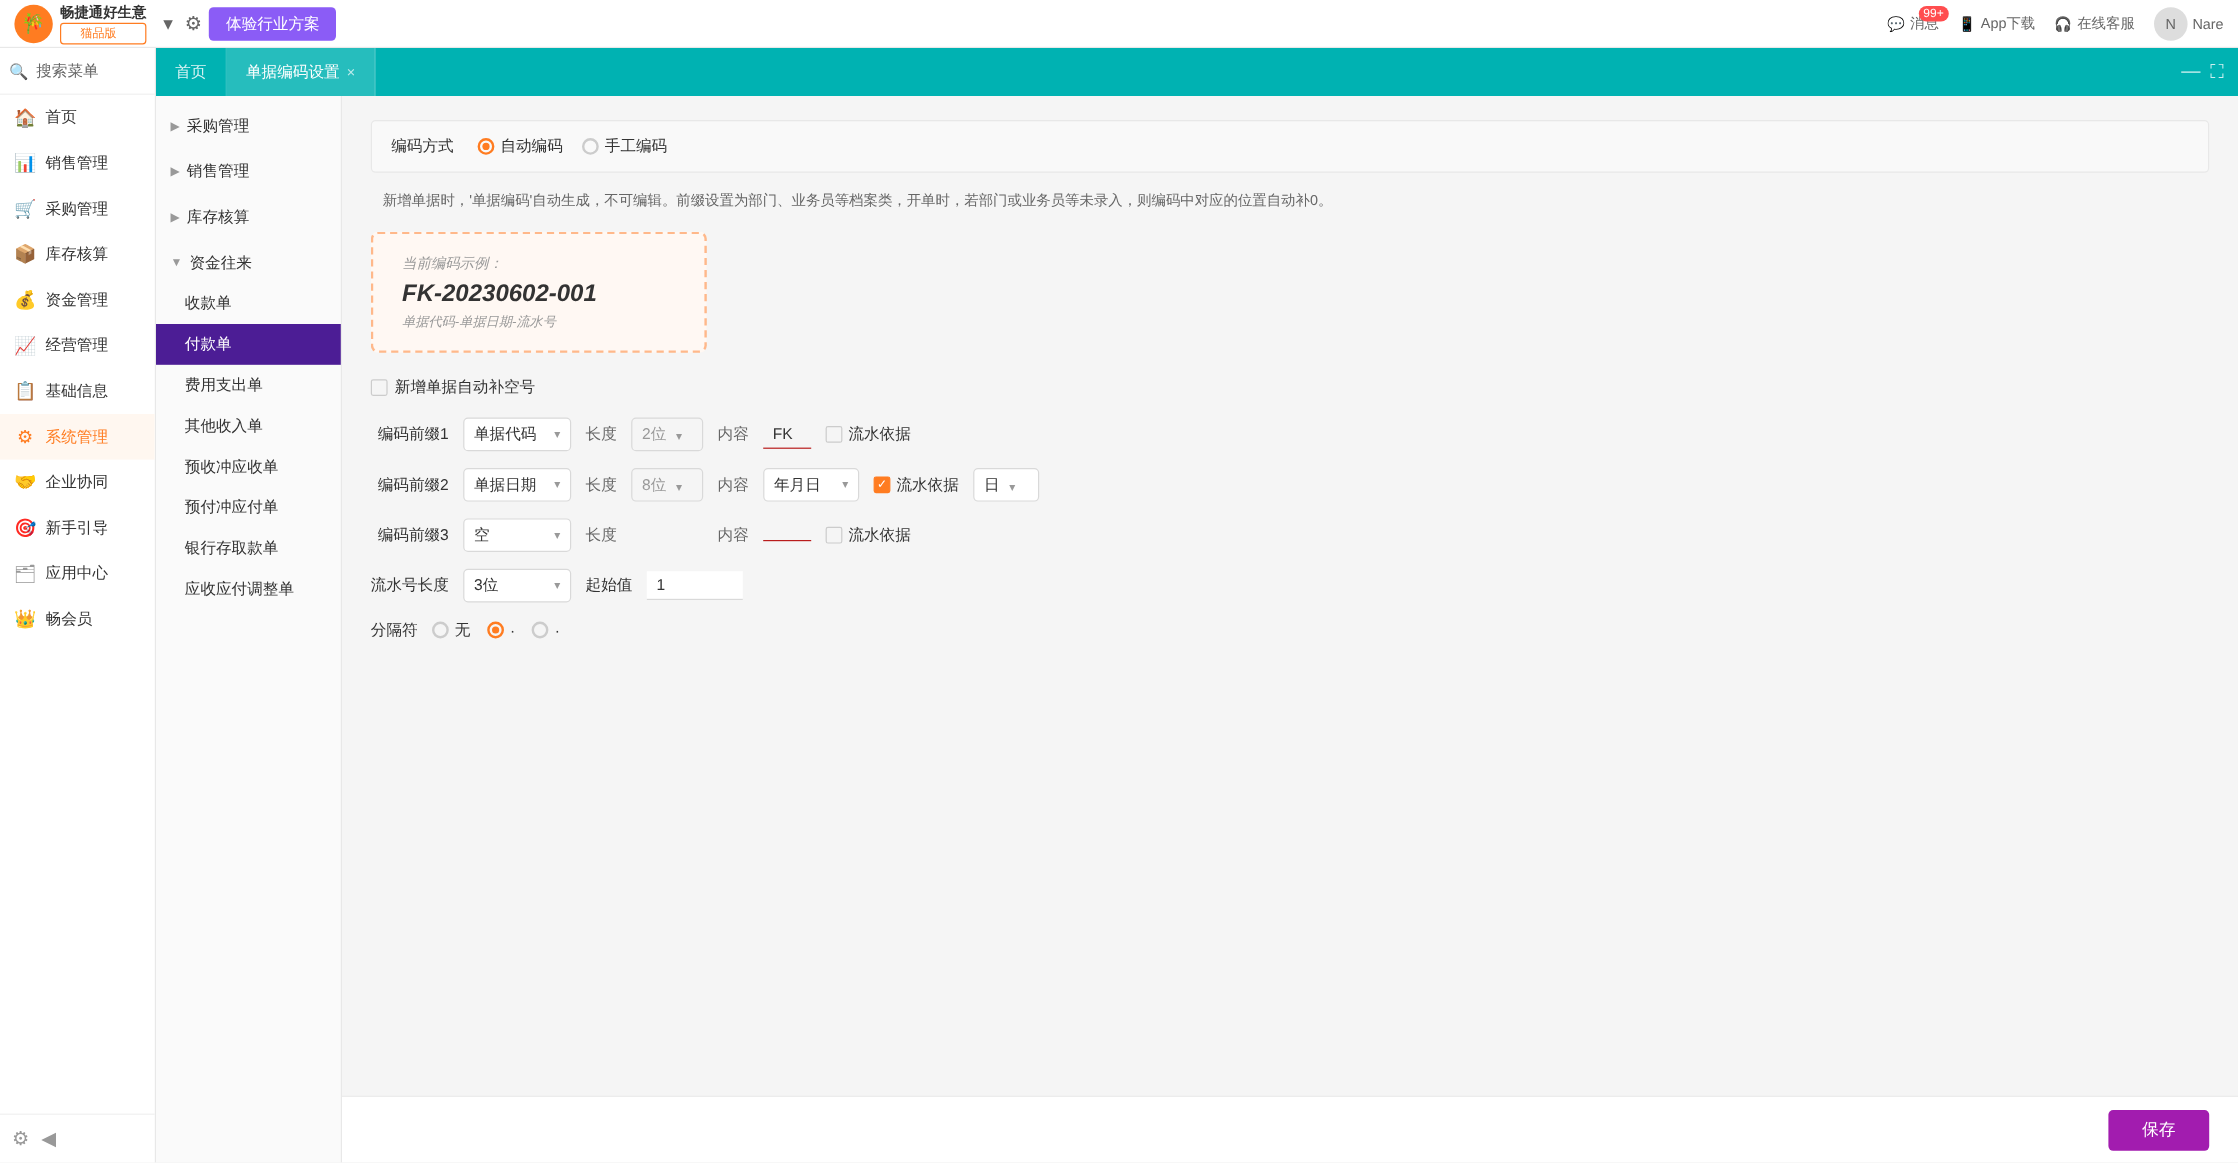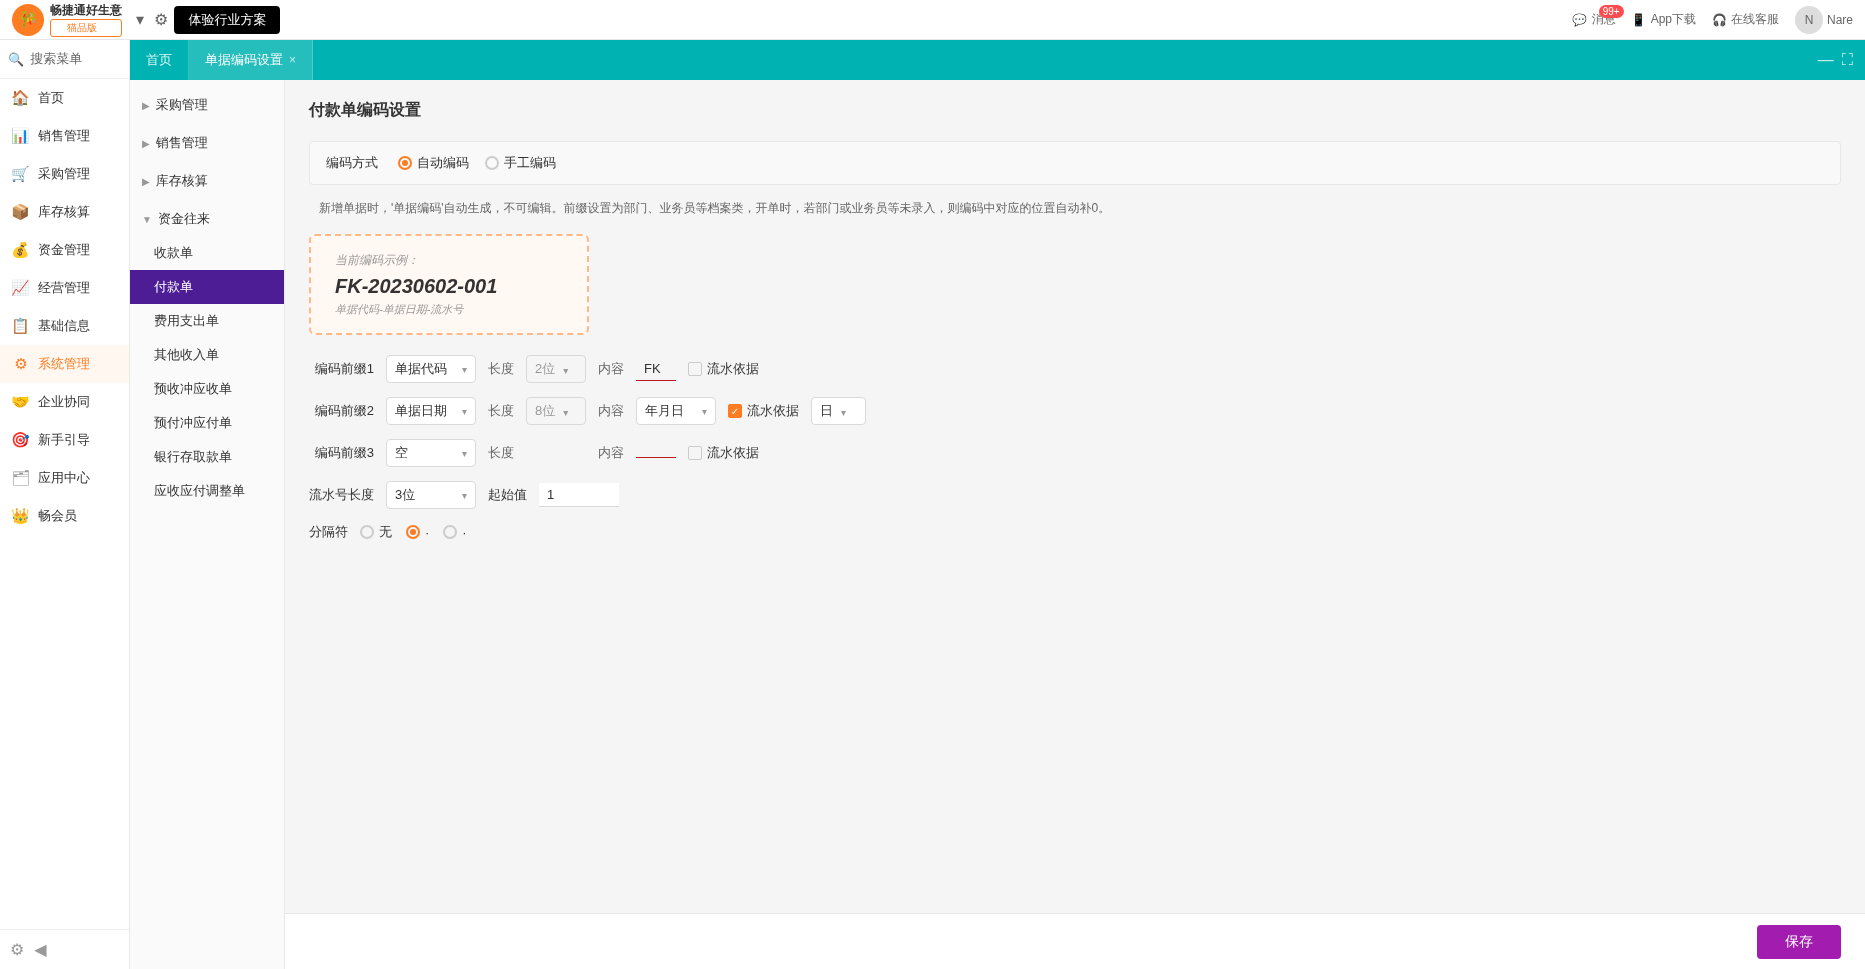--- a/index.html
+++ b/index.html
@@ -7,21 +7,21 @@
 
     
     .topbar { height: 40px; background: #fff; border-bottom: 1px solid #e8e8e8; display: flex; align-items: center; padding: 0 12px; justify-content: space-between; flex-shrink: 0; }
     .topbar-left { display: flex; align-items: center; gap: 10px; }
     .topbar-logo { display: flex; align-items: center; gap: 6px; }
     .logo-icon { width: 32px; height: 32px; background: #ff7c21; border-radius: 50%; display: flex; align-items: center; justify-content: center; color: white; font-size: 16px; }
     .logo-badge { font-size: 10px; color: #ff7c21; border: 1px solid #ff7c21; border-radius: 3px; padding: 1px 16px; }
     .topbar-controls { display: flex; align-items: center; gap: 6px; }
     .topbar-btn { border: none; background: none; cursor: pointer; color: #666; font-size: 16px; padding: 4px; }
     .topbar-settings { font-size: 16px; color: #666; cursor: pointer; }
-    .industry-btn { background: #000000; color: white; border: none; border-radius: 4px; padding: 5px 14px; font-size: 13px; cursor: pointer; }
+    .industry-btn { background: #8b5cf6; color: white; border: none; border-radius: 4px; padding: 5px 14px; font-size: 13px; cursor: pointer; }
     .topbar-right { display: flex; align-items: center; gap: 16px; }
     .topbar-right-item { display: flex; align-items: center; gap: 4px; color: #666; font-size: 12px; cursor: pointer; position: relative; }
     .badge { background: #ff4d4f; color: white; border-radius: 10px; font-size: 10px; padding: 1px 4px; position: absolute; top: -6px; right: -8px; }
     .user-avatar { width: 28px; height: 28px; border-radius: 50%; background: #ddd; display: flex; align-items: center; justify-content: center; font-size: 12px; color: #666; }
     .user-name { font-size: 12px; color: #666; }
 
     
     .main-layout { display: flex; flex: 1; overflow: hidden; }
 
     
@@ -256,21 +256,20 @@
           <div class="left-nav-item">其他收入单</div>
           <div class="left-nav-item">预收冲应收单</div>
           <div class="left-nav-item">预付冲应付单</div>
           <div class="left-nav-item">银行存取款单</div>
           <div class="left-nav-item">应收应付调整单</div>
         </div>
       </div>
 
       <div style="display:flex;flex-direction:column;flex:1;overflow:hidden;">
         <div class="main-content">
-          <div class="page-title">付款单编码设置</div>
 
           
           <div class="encode-method">
             <span class="encode-method-label">编码方式</span>
             <div class="radio-group">
               <div class="radio-item">
                 <div class="radio-circle checked">
                   <div class="radio-dot"></div>
                 </div>
                 <span>自动编码</span>
@@ -286,20 +285,24 @@
           <p class="hint-text">新增单据时，'单据编码'自动生成，不可编辑。前缀设置为部门、业务员等档案类，开单时，若部门或业务员等未录入，则编码中对应的位置自动补0。</p>
 
           
           <div class="code-preview">
             <div class="code-preview-label">当前编码示例：</div>
             <div class="code-preview-value">FK-20230602-001</div>
             <div class="code-preview-desc">单据代码-单据日期-流水号</div>
           </div>
 
           
+          <div class="checkbox-row">
+            <div class="checkbox-box"></div>
+            <span class="checkbox-label">新增单据自动补空号</span>
+          </div>
 
           
           <div class="form-row">
             <span class="form-label">编码前缀1</span>
             <div class="form-select">
               <span>单据代码</span>
               <span class="arrow-down down-arrow"></span>
             </div>
             <span class="length-label">长度</span>
             <div class="length-select">

